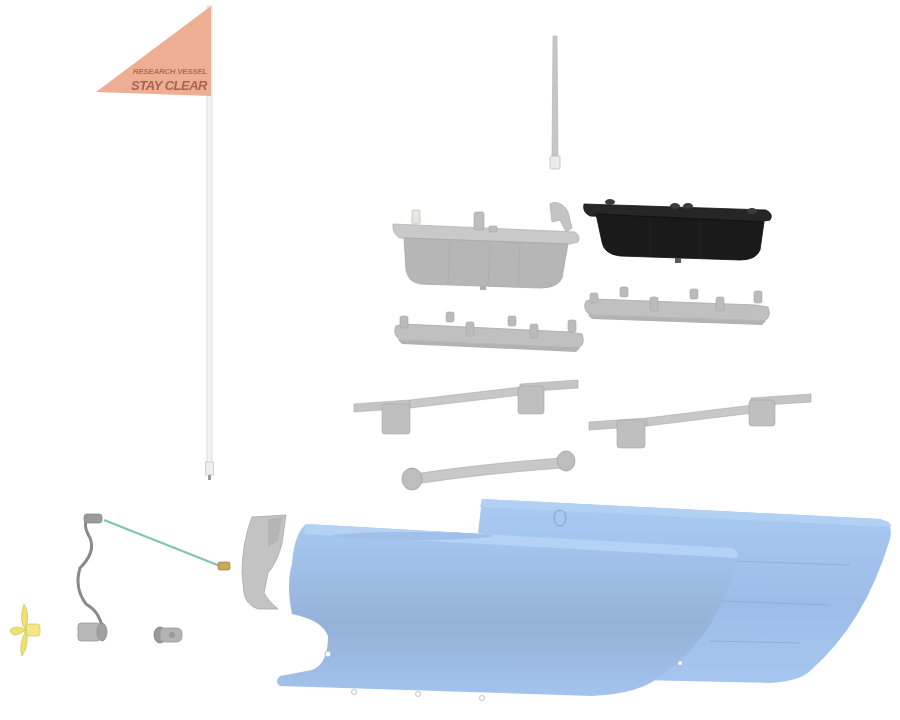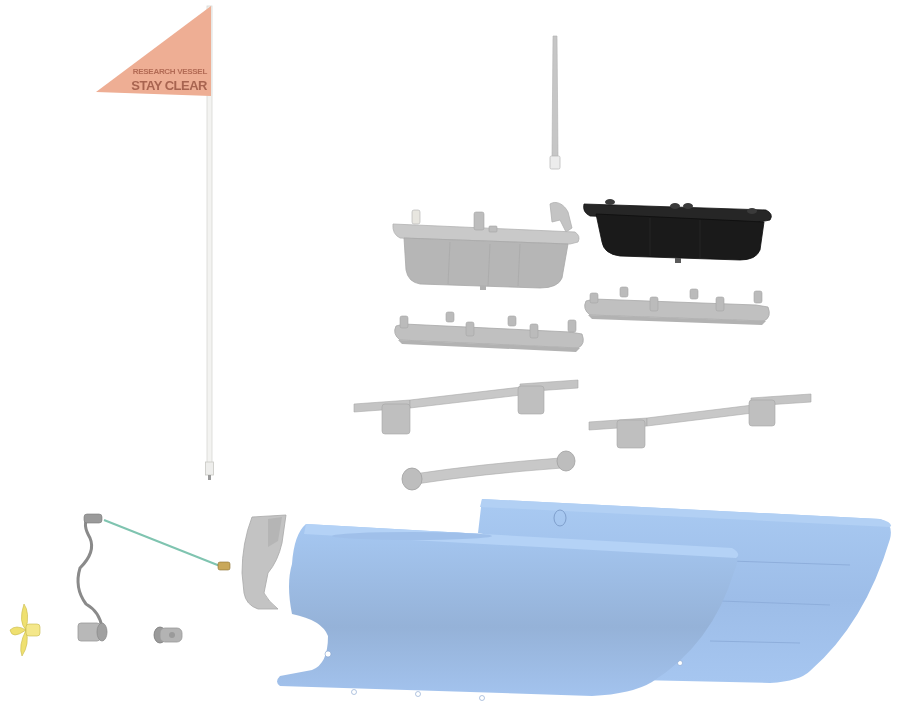--- a/index.html
+++ b/index.html
@@ -1,17 +1,17 @@
 <!DOCTYPE html>
 <html><head>
 <meta charset="utf-8">
 <style>
   html, body { margin: 0; padding: 0; background: #ffffff; }
   body { width: 900px; height: 720px; position: relative; overflow: hidden; font-family: "Liberation Sans", sans-serif; }
-  .part { position: absolute; }
+  .part { position: absolute; font-style: italic; }
   svg { display: block; overflow: visible; }
   .flag-text-1 { font-family: "Liberation Sans", sans-serif; font-weight: bold; font-size: 8px; fill: #b36b55; letter-spacing: -0.3px; }
   .flag-text-2 { font-family: "Liberation Sans", sans-serif; font-weight: bold; font-size: 13px; fill: #a86450; letter-spacing: -0.5px; }
 </style>
 </head>
 <body>
 
 <div class="part" style="left:90px; top:0px; width:140px; height:490px;">
   <svg width="140" height="490" viewBox="0 0 140 490">
 

